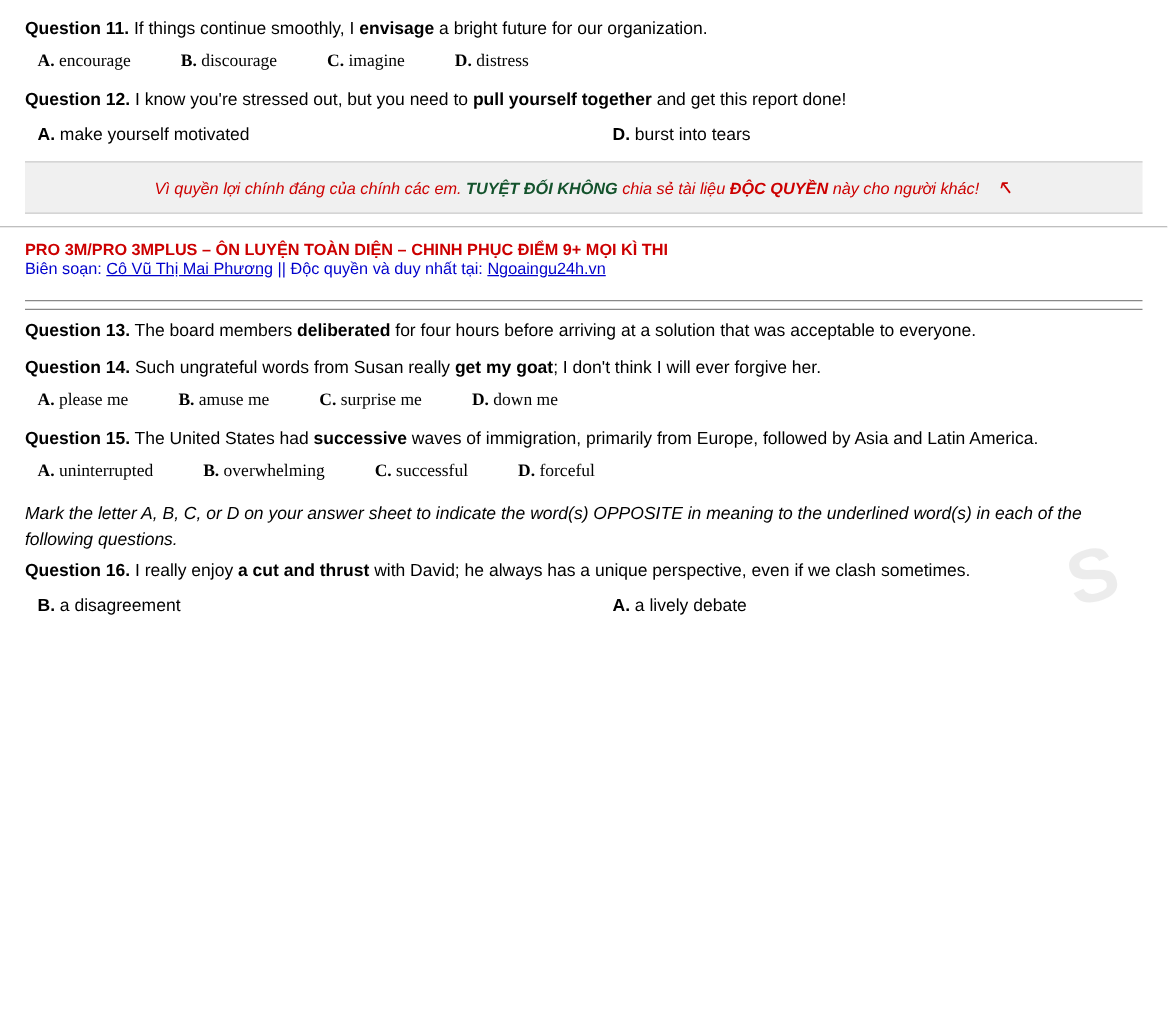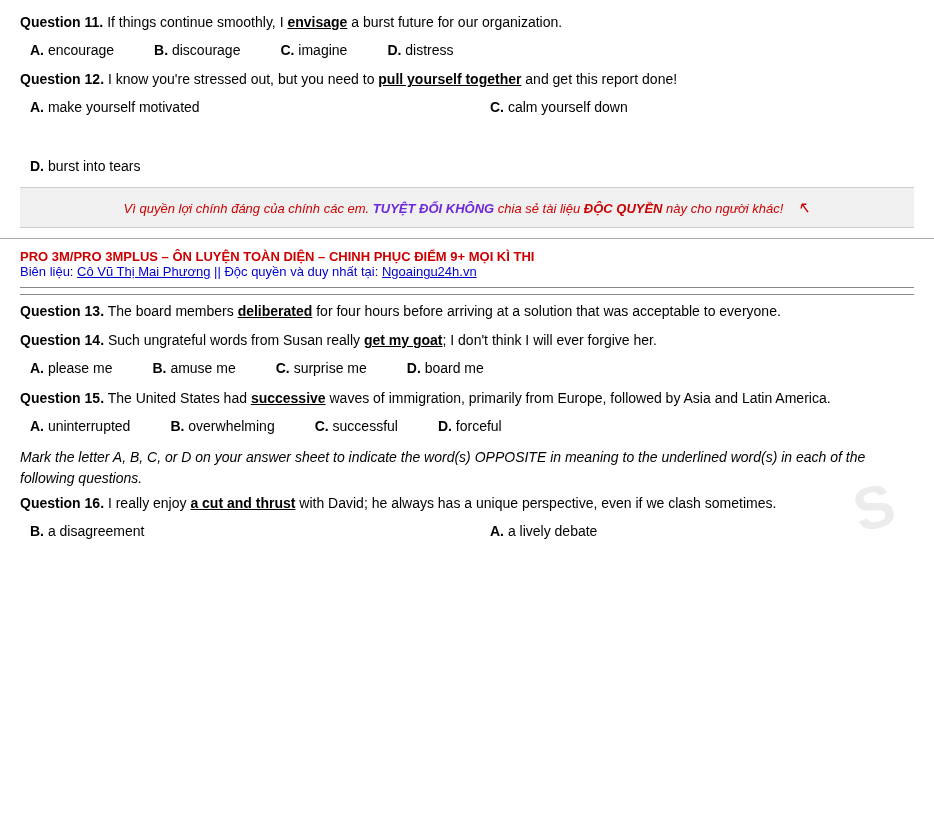--- a/index.html
+++ b/index.html
@@ -22,29 +22,29 @@
       margin-bottom: 6px;
       line-height: 1.5;
     }
 
     .question-label {
       font-weight: bold;
       color: #000000;
     }
 
     .underline-bold {
-      text-decoration: underline;
       font-weight: bold;
     }
 
     .answer-row {
       display: flex;
       gap: 40px;
       margin: 4px 0 4px 10px;
       line-height: 1.6;
+      font-family: Liberation Serif, serif;
     }
 
     .answer-row-2col {
       display: grid;
       grid-template-columns: 1fr 1fr;
       margin: 4px 0 4px 10px;
       line-height: 1.6;
       gap: 36px;
     }
 
@@ -58,21 +58,21 @@
       border-bottom: 1px solid #ccc;
       padding: 10px 20px;
       text-align: center;
       color: #c00;
       font-size: 13px;
       font-style: italic;
       margin-top: 10px;
     }
 
     .notice-bar .highlight-blue {
-      color: #6d28d9;
+      color: #14532d;
       font-weight: bold;
     }
 
     .notice-bar .highlight-red {
       color: #c00;
       font-weight: bold;
     }
 
     .cursor-arrow {
       display: inline-block;
@@ -80,21 +80,21 @@
       margin-left: 10px;
     }
 
     .bottom-section {
       background: #fff;
       padding: 10px 20px;
     }
 
     .promo-block {
       border-bottom: 1px solid #888;
-      padding-bottom: 8px;
+      padding-bottom: 18px;
       margin-bottom: 4px;
     }
 
     .promo-line1 {
       color: #c00;
       font-weight: bold;
       font-size: 13px;
     }
 
     .promo-line2 {
@@ -139,74 +139,73 @@
       pointer-events: none;
     }
   </style>
 </head>
 <body>
 
 <div class="top-section">
 
   <div class="question-block">
     <div class="question-line">
-      <span class="question-label">Question 11.</span><span> If things continue smoothly, I </span><span class="underline-bold">envisage</span><span> a burst future for our organization.</span>
+      <span class="question-label">Question 11.</span><span> If things continue smoothly, I </span><span class="underline-bold">envisage</span><span> a bright future for our organization.</span>
     </div>
     <div class="answer-row">
       <span class="answer-item"><span class="letter">A.</span> <span>encourage</span></span>
       <span class="answer-item"><span class="letter">B.</span> <span>discourage</span></span>
       <span class="answer-item"><span class="letter">C.</span> <span>imagine</span></span>
       <span class="answer-item"><span class="letter">D.</span> <span>distress</span></span>
     </div>
   </div>
 
   <div class="question-block">
     <div class="question-line">
       <span class="question-label">Question 12.</span><span> I know you're stressed out, but you need to </span><span class="underline-bold">pull yourself together</span><span> and get this report done!</span>
     </div>
     <div class="answer-row-2col">
       <span class="answer-item"><span class="letter">A.</span> <span>make yourself motivated</span></span>
-      <span class="answer-item"><span class="letter">C.</span> <span>calm yourself down</span></span>
       <span class="answer-item"><span class="letter">D.</span> <span>burst into tears</span></span>
     </div>
   </div>
 
   <div class="notice-bar">
     <span>Vì quyền lợi chính đáng của chính các em. </span><span class="highlight-blue">TUYỆT ĐỐI KHÔNG</span><span> chia sẻ tài liệu </span><span class="highlight-red">ĐỘC QUYỀN</span><span> này cho người khác!</span>
     <span class="cursor-arrow">↖</span>
   </div>
 
 </div>
 
 <div class="bottom-section">
 
   <div class="promo-block">
     <div class="promo-line1">PRO 3M/PRO 3MPLUS – ÔN LUYỆN TOÀN DIỆN – CHINH PHỤC ĐIỂM 9+ MỌI KÌ THI</div>
     <div class="promo-line2">
-      <span>Biên liệu: </span><a href="#">Cô Vũ Thị Mai Phương</a><span> || Độc quyền và duy nhất tại: </span><a href="#">Ngoaingu24h.vn</a>
+      <span>Biên soạn: </span><a href="#">Cô Vũ Thị Mai Phương</a><span> || Độc quyền và duy nhất tại: </span><a href="#">Ngoaingu24h.vn</a>
     </div>
   </div>
 
   <div class="section-divider"></div>
 
   <div class="question-block">
     <div class="question-line">
       <span class="question-label">Question 13.</span><span> The board members </span><span class="underline-bold">deliberated</span><span> for four hours before arriving at a solution that was acceptable to everyone.</span>
     </div>
   </div>
 
   <div class="question-block">
     <div class="question-line">
       <span class="question-label">Question 14.</span><span> Such ungrateful words from Susan really </span><span class="underline-bold">get my goat</span><span>; I don't think I will ever forgive her.</span>
     </div>
     <div class="answer-row">
       <span class="answer-item"><span class="letter">A.</span> <span>please me</span></span>
       <span class="answer-item"><span class="letter">B.</span> <span>amuse me</span></span>
       <span class="answer-item"><span class="letter">C.</span> <span>surprise me</span></span>
-      <span class="answer-item"><span class="letter">D.</span> <span>board me</span></span>
+      <span class="answer-item"><span class="letter">D.</span> <span>down me</span></span>
     </div>
   </div>
 
   <div class="question-block">
     <div class="question-line">
       <span class="question-label">Question 15.</span><span> The United States had </span><span class="underline-bold">successive</span><span> waves of immigration, primarily from Europe, followed by Asia and Latin America.</span>
     </div>
     <div class="answer-row">
       <span class="answer-item"><span class="letter">A.</span> <span>uninterrupted</span></span>
       <span class="answer-item"><span class="letter">B.</span> <span>overwhelming</span></span>

